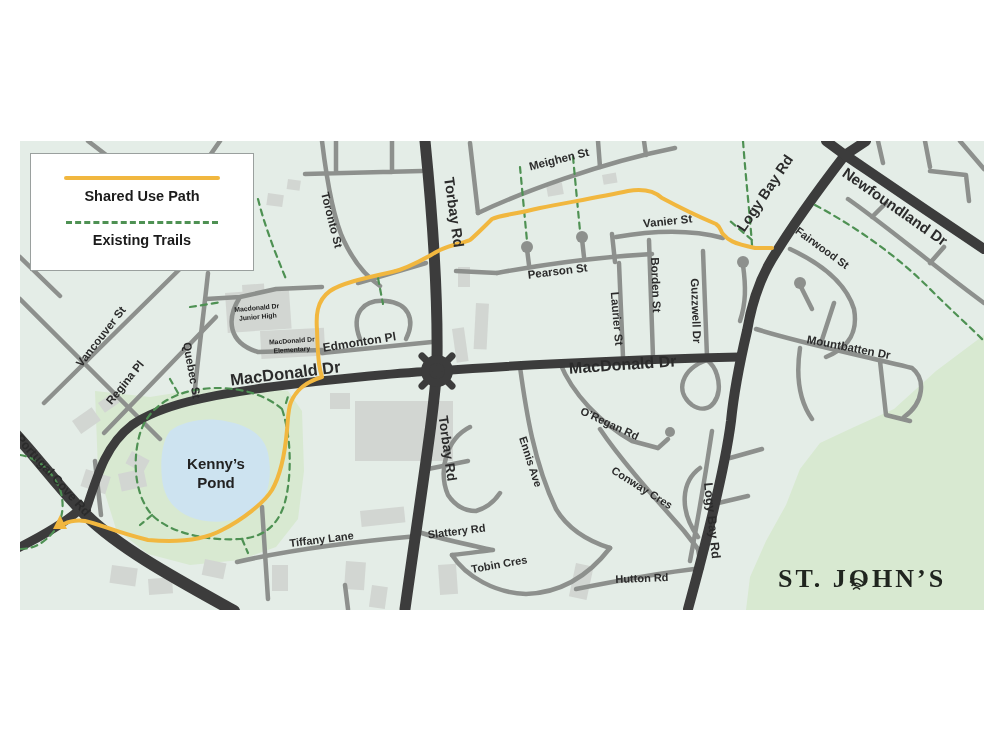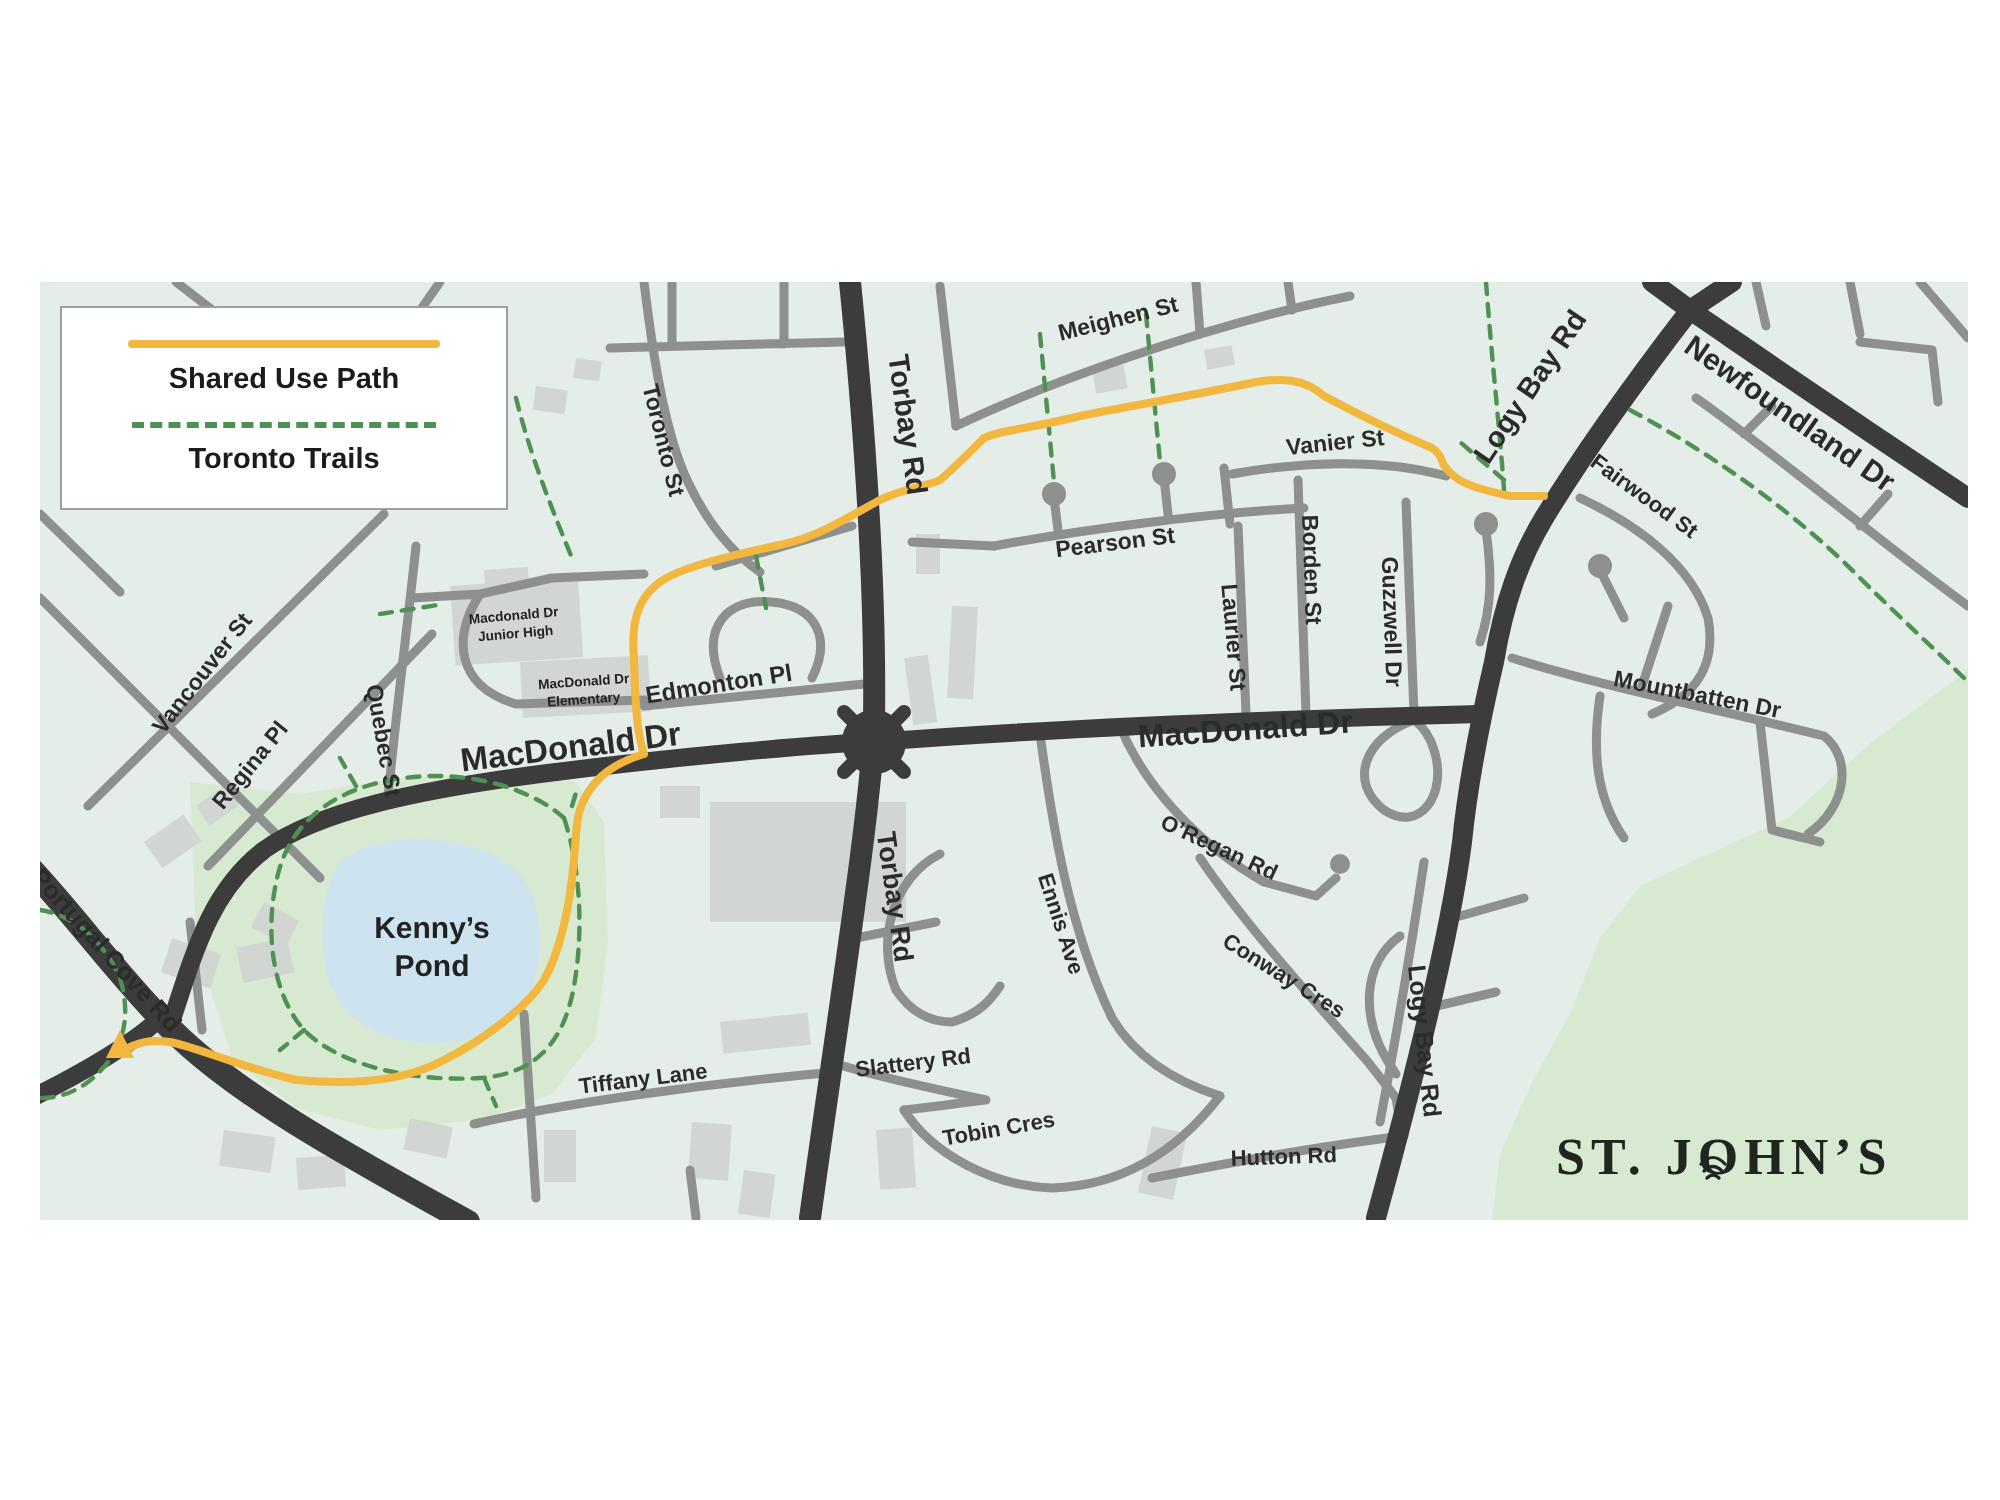--- a/index.html
+++ b/index.html
@@ -14,21 +14,21 @@
   .pond{fill:var(--pond);}
   .shared-path{fill:none;stroke:var(--shared-path);stroke-width:4;stroke-linecap:round;stroke-linejoin:round;}
   .trail{fill:none;stroke:var(--trail);stroke-width:2.2;stroke-dasharray:6 5;stroke-linecap:round;}
   .bulb{fill:var(--road-minor);}
   .lbl{font-size:11.5px;}
   .lbl-big{font-size:16px;}
   .lbl-school{font-size:6.8px;fill:#222;}
   .pond-lbl{font-size:15px;fill:#222;}
   .wordmark{font-family:"Liberation Serif", serif;font-size:26px;font-weight:bold;letter-spacing:3px;fill:var(--wordmark);}
   .o-arc{fill:none;stroke:var(--wordmark);stroke-width:1.6;stroke-linecap:round;}
-  #legend{position:absolute;left:10px;top:12px;width:224px;height:102px;background:#fff;
+  #legend{position:absolute;left:10px;top:12px;width:224px;height:118px;background:#fff;
     border:1px solid var(--legend-border);z-index:2;display:flex;flex-direction:column;
     align-items:center;justify-content:space-evenly;padding:4px 0;box-sizing:border-box;}
   .legend-item{display:flex;flex-direction:column;align-items:center;gap:8px;}
   .legend-line-solid{width:156px;height:4px;background:var(--shared-path);border-radius:2px;}
   .legend-line-dashed{width:152px;height:0;border-top:3px dashed var(--trail);}
   .legend-label{font-size:14.5px;font-weight:bold;color:#1b1b1b;}
 </style>
 </head>
 <body>
 
@@ -207,17 +207,17 @@
     </g>
   </svg>
 
   <div id="legend">
     <div class="legend-item">
       <div class="legend-line-solid"></div>
       <div class="legend-label">Shared Use Path</div>
     </div>
     <div class="legend-item">
       <div class="legend-line-dashed"></div>
-      <div class="legend-label">Toronto Trails</div>
+      <div class="legend-label">Existing Trails</div>
     </div>
   </div>
 
 </div>
 
 </body></html>

